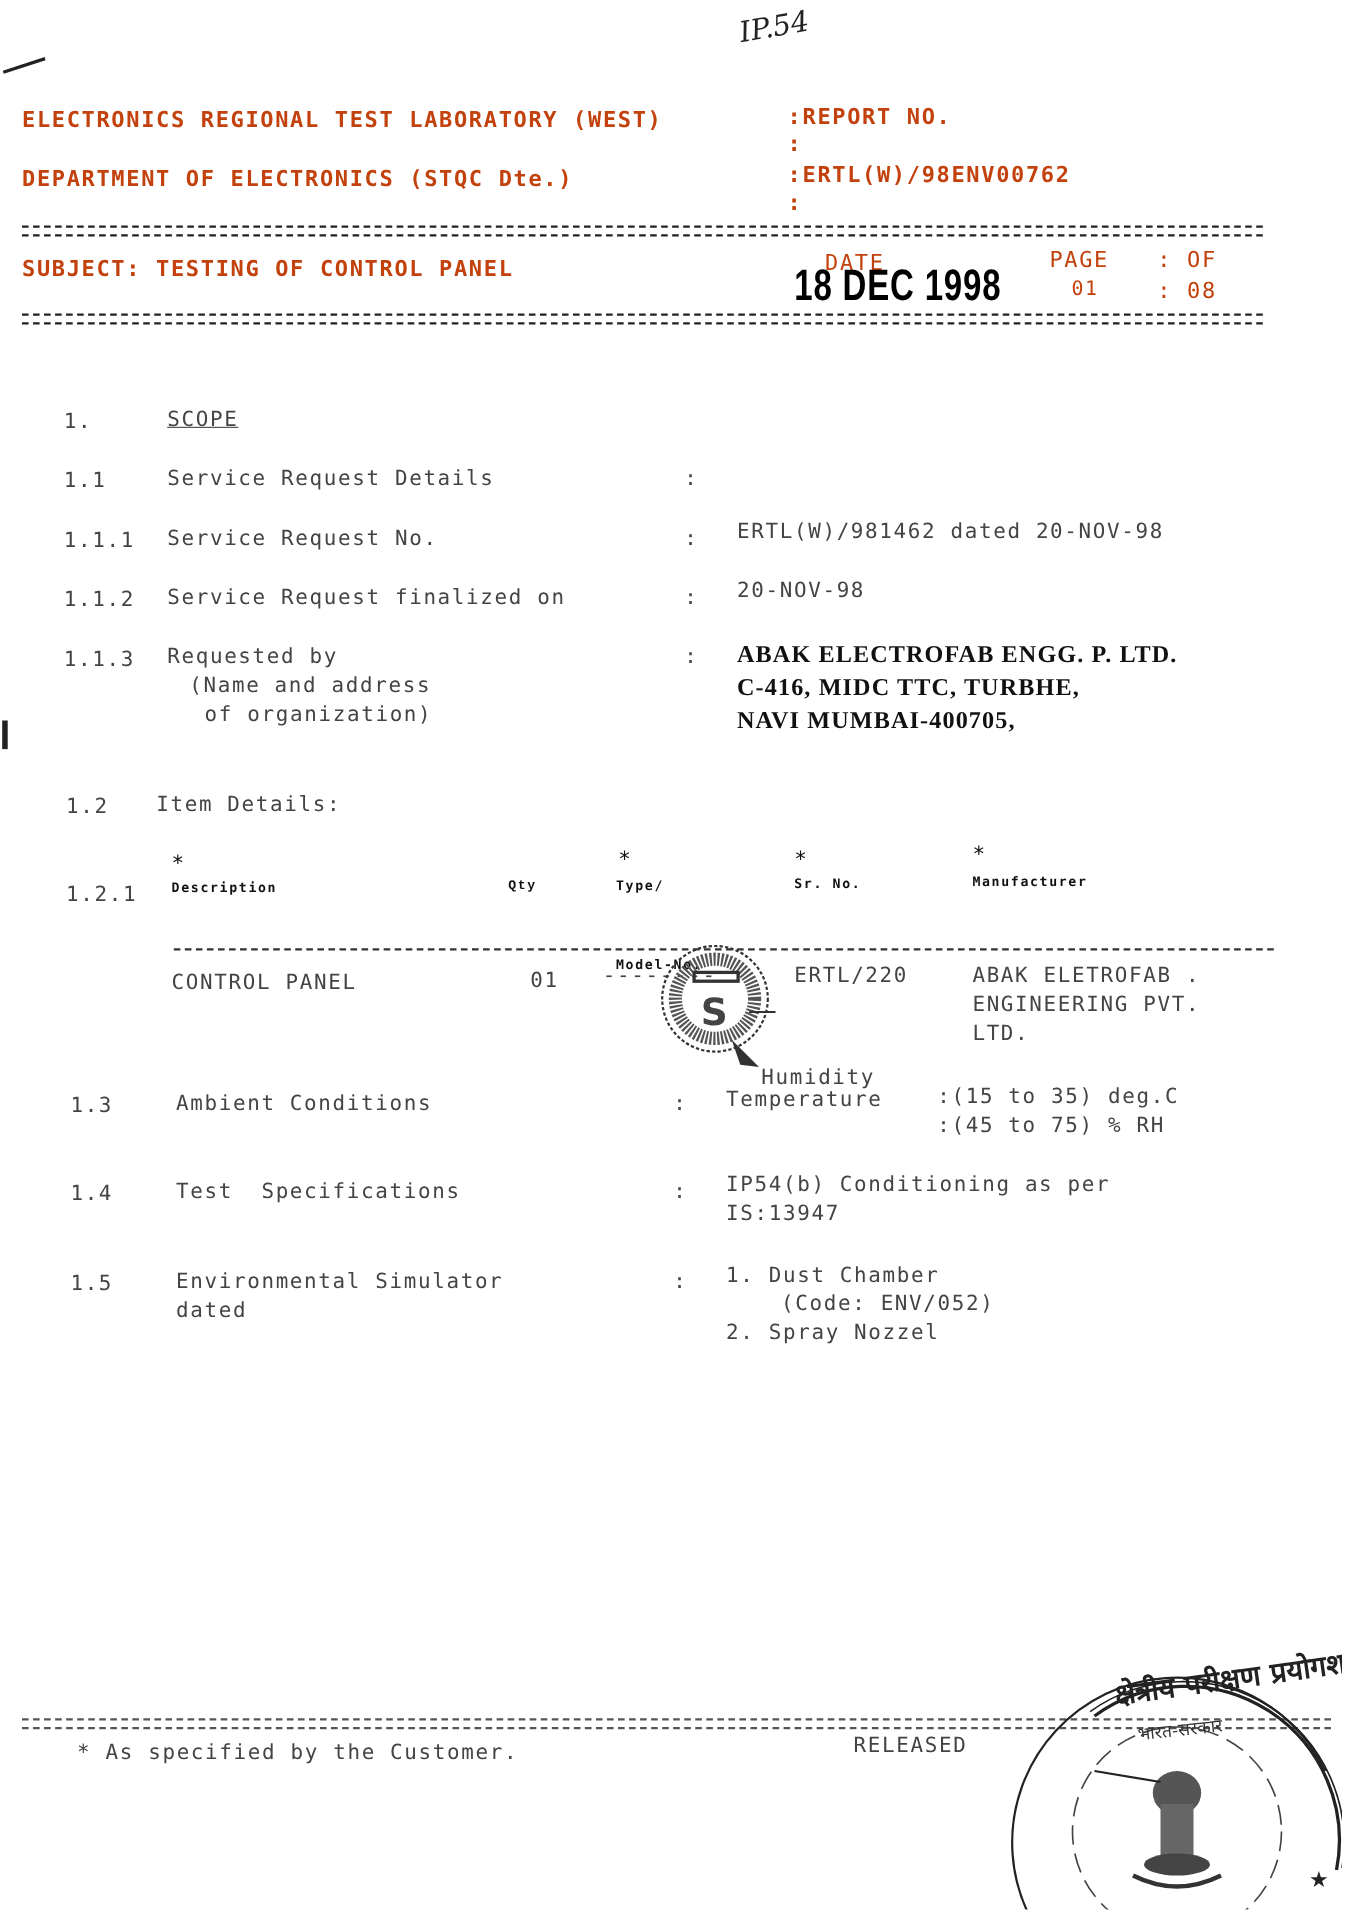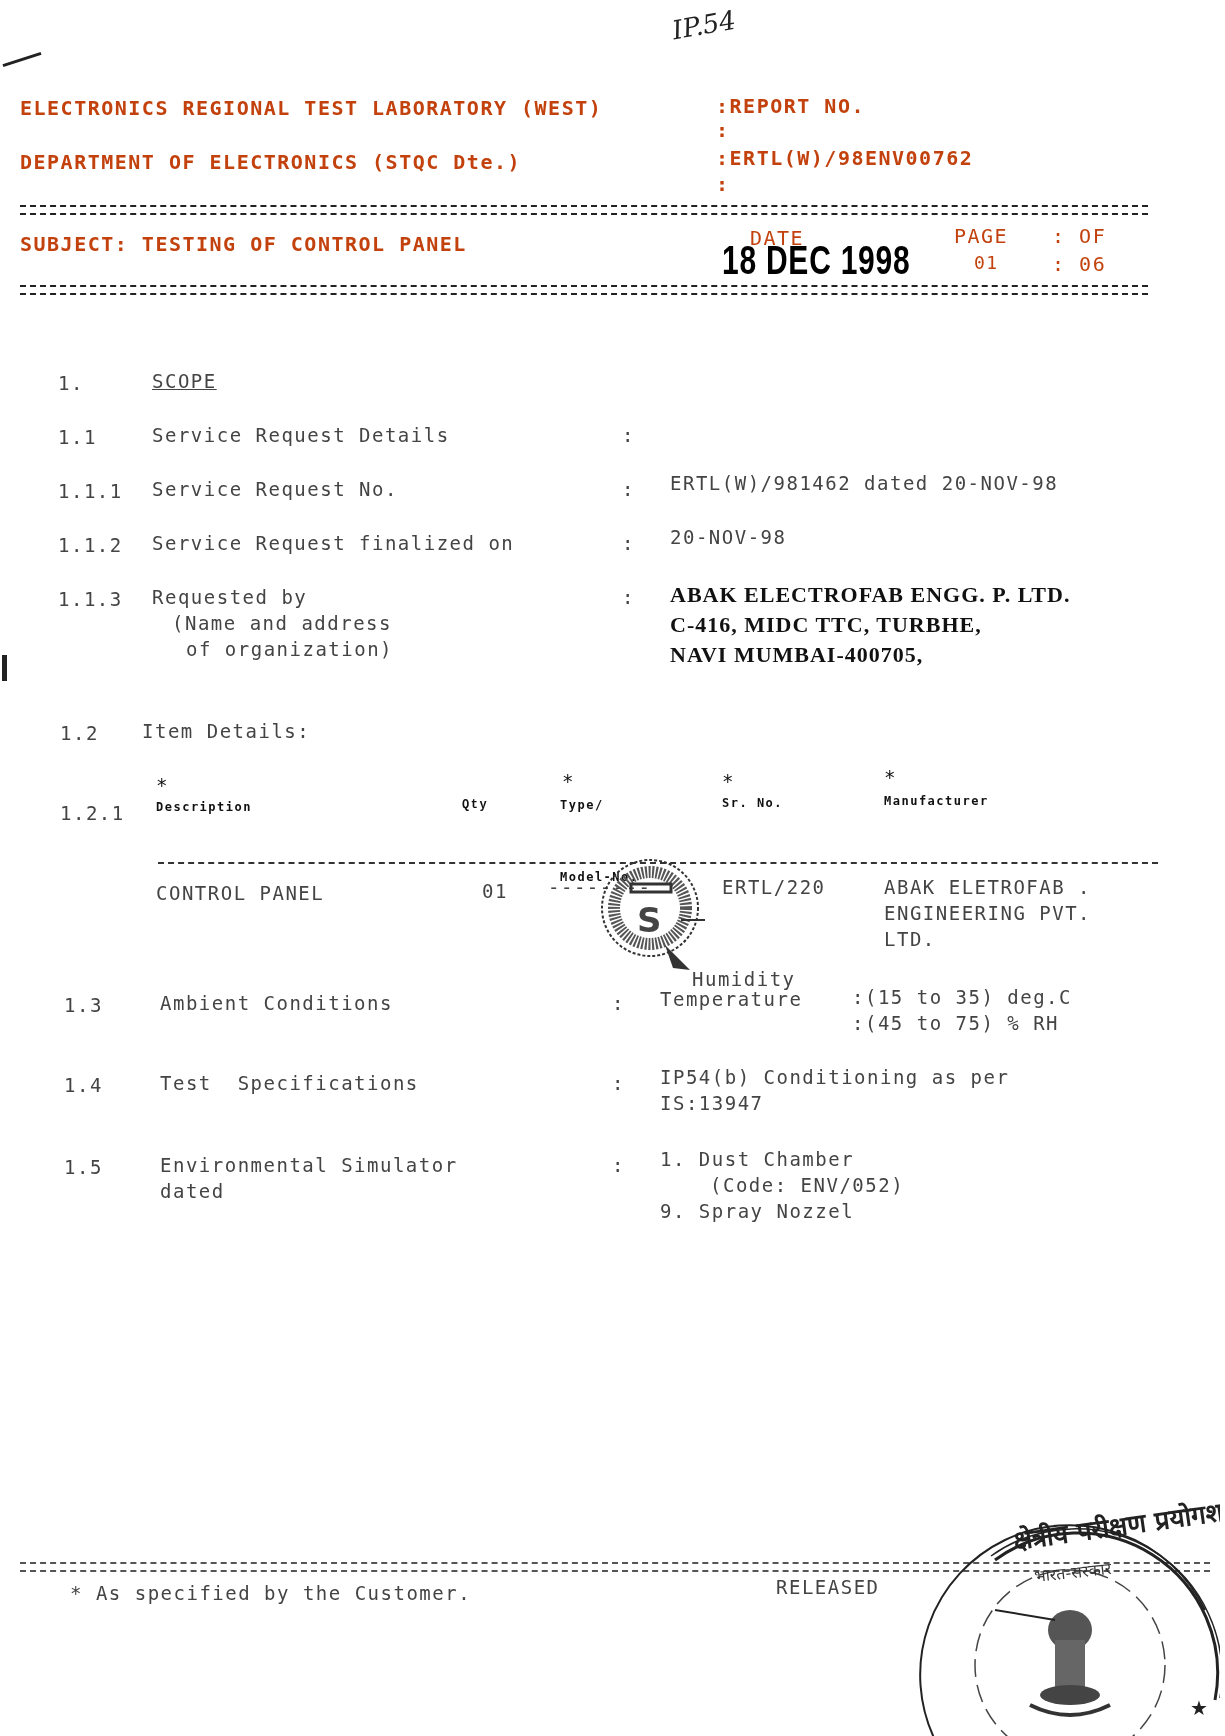--- a/index.html
+++ b/index.html
@@ -36,21 +36,21 @@
 <div class="abs hdr" style="left:716px; top:172px;">:</div>
 
 <div class="rule" style="top:205px;"></div>
 
 <div class="abs hdr" style="left:20px; top:232px;">SUBJECT: TESTING OF CONTROL PANEL</div>
 <div class="abs hdr" style="left:750px; top:226px; font-weight:400;">DATE</div>
 <div class="abs big-date" style="left:722px; top:238px;">18 DEC 1998</div>
 <div class="abs hdr" style="left:954px; top:224px; font-weight:400;">PAGE</div>
 <div class="abs hdr" style="left:974px; top:252px; font-weight:400; font-size:18px;">01</div>
 <div class="abs hdr" style="left:1052px; top:224px; font-weight:400;">: <span>OF</span></div>
-<div class="abs hdr" style="left:1052px; top:252px; font-weight:400;">: <span>06</span></div>
+<div class="abs hdr" style="left:1052px; top:252px; font-weight:400;">: <span>08</span></div>
 
 <div class="rule" style="top:285px;"></div>
 
 <div class="abs body-txt" style="left:58px; top:372px;">1.</div>
 <div class="abs body-txt underline" style="left:152px; top:370px;">SCOPE</div>
 
 <div class="abs body-txt" style="left:58px; top:426px;">1.1</div>
 <div class="abs body-txt" style="left:152px; top:424px;">Service Request Details</div>
 <div class="abs body-txt" style="left:622px; top:424px;">:</div>
 
@@ -121,21 +121,21 @@
 <div class="abs body-txt" style="left:612px; top:1072px;">:</div>
 <div class="abs body-txt" style="left:660px; top:1066px;">IP54(b) Conditioning as per</div>
 <div class="abs body-txt" style="left:660px; top:1092px;">IS:13947</div>
 
 <div class="abs body-txt" style="left:64px; top:1156px;">1.5</div>
 <div class="abs body-txt" style="left:160px; top:1154px;">Environmental Simulator</div>
 <div class="abs body-txt" style="left:160px; top:1180px;">dated</div>
 <div class="abs body-txt" style="left:612px; top:1154px;">:</div>
 <div class="abs body-txt" style="left:660px; top:1148px;">1. Dust Chamber</div>
 <div class="abs body-txt" style="left:710px; top:1174px;">(Code: ENV/052)</div>
-<div class="abs body-txt" style="left:660px; top:1200px;">9. Spray Nozzel</div>
+<div class="abs body-txt" style="left:660px; top:1200px;">2. Spray Nozzel</div>
 
 <div class="rule" style="top:1562px; width:1190px; border-color:#555;"></div>
 <div class="abs body-txt" style="left:70px; top:1582px;">* As specified by the Customer.</div>
 <div class="abs body-txt" style="left:776px; top:1576px;">RELEASED</div>
 
 <svg class="stamp-seal" viewBox="0 0 315 250">
   <path d="M30 250 A140 140 0 0 1 300 120" fill="none" stroke="#222" stroke-width="2"></path>
   <path d="M90 70 A140 140 0 0 1 310 210" fill="none" stroke="#222" stroke-width="3"></path>
   <path d="M86 66 A146 146 0 0 1 315 208" fill="none" stroke="#222" stroke-width="1.5"></path>
   <circle cx="165" cy="175" r="95" fill="none" stroke="#444" stroke-width="1.5" stroke-dasharray="18 8"></circle>

